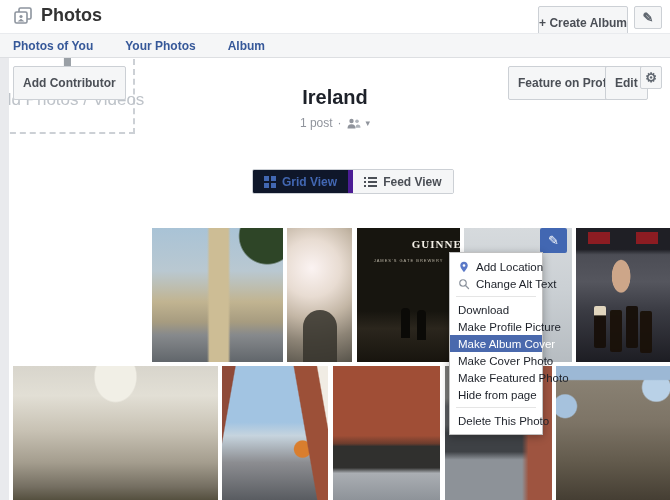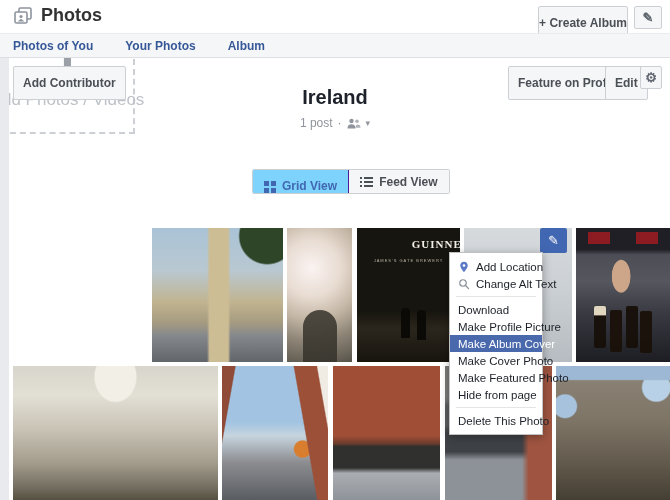--- a/index.html
+++ b/index.html
@@ -35,21 +35,21 @@
   .album-title{position:absolute;left:0;top:86px;width:670px;text-align:center;
                font-size:20px;font-weight:bold;color:#1d2129;}
   .album-meta{position:absolute;left:0;top:116px;width:670px;display:flex;justify-content:center;
               align-items:center;gap:5px;font-size:12px;color:#90949c;}
   .album-meta .caret{font-size:9px;color:#90949c;}
 
   
   .toggle{position:absolute;left:252px;top:169px;height:25px;display:flex;
           border:1px solid #ccd0d5;border-radius:2px;overflow:hidden;box-sizing:border-box;}
   .seg{display:flex;align-items:center;gap:6px;padding:0 11px;font-size:12px;font-weight:bold;cursor:pointer;}
-  .seg-grid{background:#7dd3fc;color:#4267b2;border-right:1px solid #4c1d95;align-items:flex-end;}
+  .seg-grid{background:#0f172a;color:#4267b2;border-right:5px solid #4c1d95;}
   .seg-feed{background:#f5f6f7;color:#4b4f56;}
 
   
   .tile{position:absolute;background:#ddd;cursor:pointer;overflow:hidden;}
   .r1{top:228px;height:134px;}
   .r2{top:366px;height:134px;}
 
   .add-tile{left:13px;top:228px;width:135px;height:134px;background:#fff;box-sizing:border-box;
             border:2px dashed #ccd0d5;display:flex;flex-direction:column;align-items:center;
             justify-content:center;cursor:pointer;}

